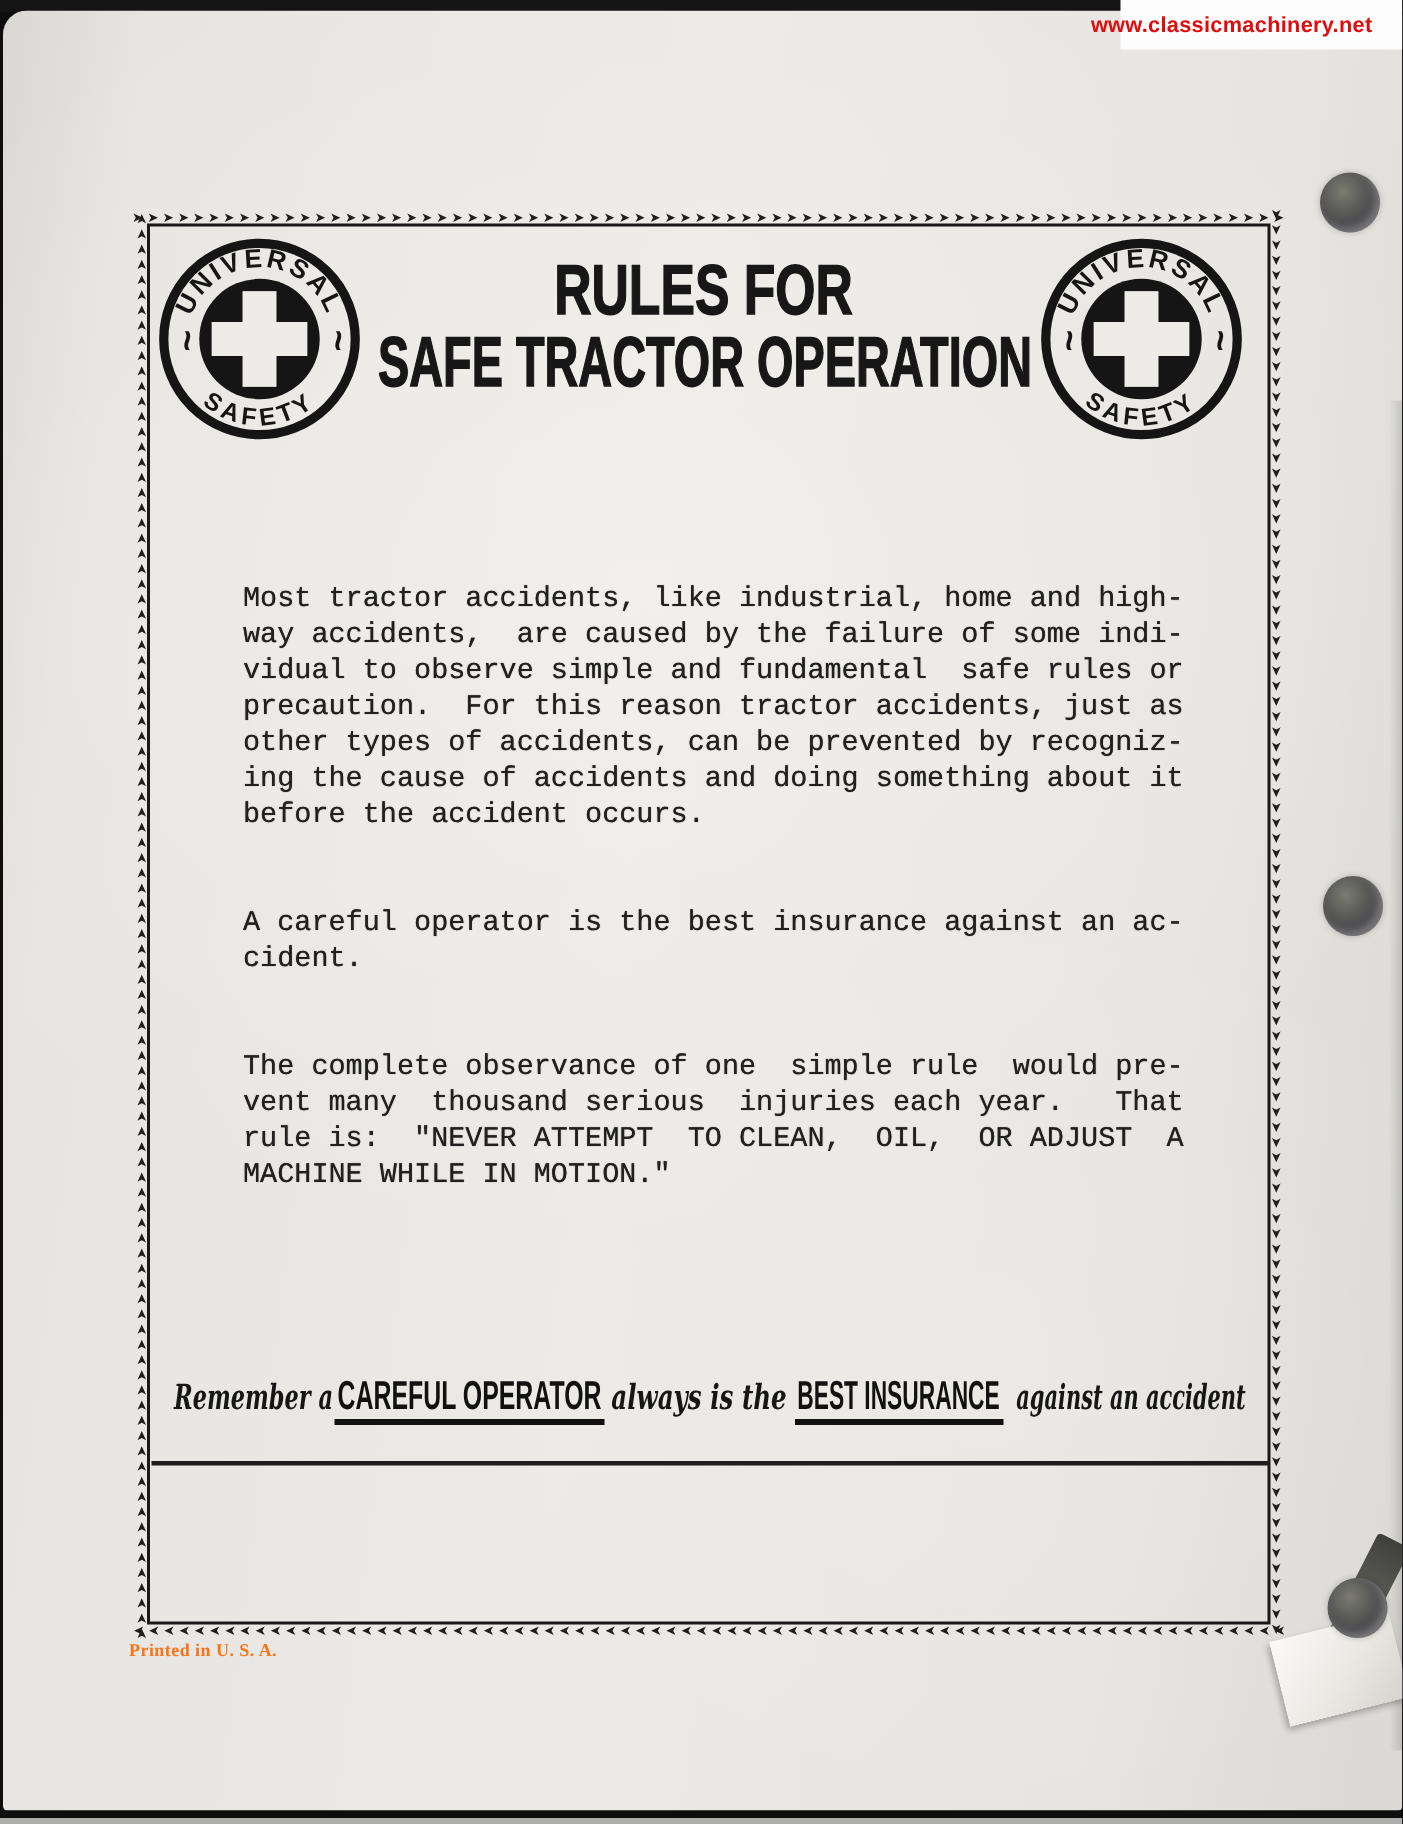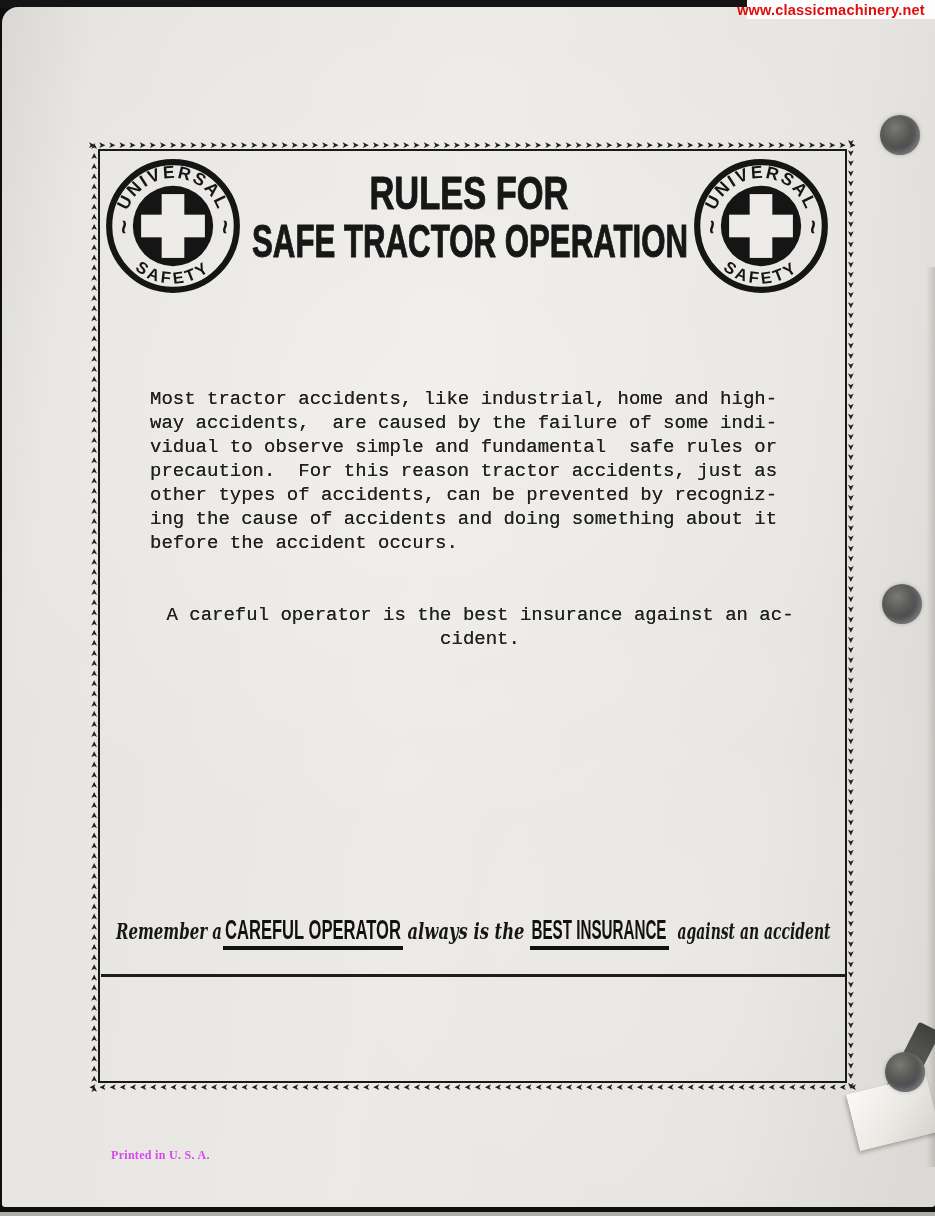--- a/index.html
+++ b/index.html
@@ -11,43 +11,43 @@
   
   .paper{position:absolute;left:2px;top:7px;width:933px;height:1200px;
          border-radius:16px 3px 3px 3px;
          background:
            radial-gradient(90% 55% at 45% 32%, rgba(255,255,255,.28), rgba(255,255,255,0) 70%),
            radial-gradient(60% 40% at 70% 75%, rgba(255,255,255,.12), rgba(255,255,255,0) 70%),
            linear-gradient(97deg,#d9d8d4 0%,#e7e5e1 9%,#eceae6 45%,#e7e5e1 80%,#dbdad6 97%);}
   .edge-shade{position:absolute;right:0;top:260px;bottom:40px;width:9px;
               background:linear-gradient(to right,rgba(0,0,0,0),rgba(60,60,52,.18));}
   
-  .watermark{position:absolute;top:0;right:0;width:188px;height:19px;background:#fdfdfd;
-             display:flex;align-items:center;justify-content:center;padding-right:20px;box-sizing:border-box;}
+  .watermark{position:absolute;top:0;right:0;width:188px;height:33px;background:#fdfdfd;
+             display:flex;align-items:center;justify-content:flex-end;padding-right:20px;box-sizing:border-box;}
   .watermark span{color:#df0d0d;font-size:14.5px;font-weight:bold;letter-spacing:.2px;
                   font-family:"Liberation Sans",sans-serif;}
   
   .frame{position:absolute;left:88px;top:139px;width:769px;height:954px;}
   .rule{position:absolute;inset:10px;border:2.5px solid #191919;}
   .arrowstrip{position:absolute;height:12px;line-height:12px;font-size:9px;letter-spacing:2.6px;
               color:#1e1e1e;overflow:hidden;white-space:nowrap;}
   .arrows-top{top:0;left:0;width:100%;}
   .arrows-bottom{bottom:0;left:0;width:100%;transform:scaleX(-1);}
   .arrows-left{left:0;top:942px;width:954px;transform-origin:6px 6px;transform:rotate(-90deg);}
   .arrows-right{left:757px;top:0;width:954px;transform-origin:6px 6px;transform:rotate(90deg);}
   
   .copy{position:absolute;left:62px;top:200px;width:660px;color:#202020;
         font-family:"Liberation Mono","DejaVu Sans Mono",monospace;
         font-size:19px;line-height:24px;white-space:pre;text-shadow:0 0 .6px rgba(25,25,25,.85);}
-  .copy .para{margin:0 0 0 0;}
-  .p1{margin-bottom:22px;} .p2{margin-bottom:19px;} .p3{margin-bottom:25px;text-align:center;} .p4{margin-bottom:21px;}
+  .copy .para{margin:0 0 0 12px;}
+  .p1{margin-bottom:22px;} .p2{margin-bottom:19px;} .p3{margin-bottom:25px;} .p4{margin-bottom:21px;}
   .attrib{padding-left:328px;}
   .divider{position:absolute;left:13px;right:11px;top:835px;height:3px;background:#1d1d1d;}
-  .printed{position:absolute;left:86px;top:1148px;font-family:"Liberation Serif",serif;
-           font-weight:bold;font-size:12px;color:#d946ef;letter-spacing:.3px;margin-left:25px;}
+  .printed{position:absolute;left:86px;top:1093px;font-family:"Liberation Serif",serif;
+           font-weight:bold;font-size:12px;color:#f97316;letter-spacing:.3px;}
   
   .hole{position:absolute;border-radius:50%;width:40px;height:40px;
         background:radial-gradient(circle at 38% 32%, #7b7b73 0%, #5c5c5a 35%, #424248 75%, #383840 100%);
         box-shadow:inset -3px -3px 5px rgba(200,198,192,.40), 0 0 4px rgba(0,0,0,.22);}
   .hole1{left:880px;top:115px;} .hole2{left:882px;top:584px;} .hole3{left:885px;top:1052px;}
   .wedge{position:absolute;left:897px;top:1022px;width:24px;height:92px;transform:rotate(27deg);
          background:linear-gradient(to bottom,#3f3f3c,#6f6f68 70%,#90908a);border-radius:3px;}
   .tape{position:absolute;left:852px;top:1084px;width:82px;height:58px;transform:rotate(-14deg);
         background:linear-gradient(135deg,#fbfaf7,#eae8e3 55%,#d3d2cd);
         box-shadow:-2px 2px 4px rgba(0,0,0,.28);}
@@ -125,20 +125,24 @@
     <div class="copy">
       <div class="para p1">Most tractor accidents, like industrial, home and high-
 way accidents,  are caused by the failure of some indi-
 vidual to observe simple and fundamental  safe rules or
 precaution.  For this reason tractor accidents, just as
 other types of accidents, can be prevented by recogniz-
 ing the cause of accidents and doing something about it
 before the accident occurs.</div>
       <div class="para p3">A careful operator is the best insurance against an ac-
 cident.</div>
+      <div class="para p4">The complete observance of one  simple rule  would pre-
+vent many  thousand serious  injuries each year.   That
+rule is:  "NEVER ATTEMPT  TO CLEAN,  OIL,  OR ADJUST  A
+MACHINE WHILE IN MOTION."</div>
     </div>
 
     <svg style="position:absolute;left:12px;top:771px;" width="745" height="48" viewBox="0 0 745 48">
       <text class="script-text" x="69" y="29" text-anchor="middle" textLength="106" lengthAdjust="spacingAndGlyphs" font-size="23" fill="#161616">Remember a</text>
       <text x="213" y="29" text-anchor="middle" textLength="176" lengthAdjust="spacingAndGlyphs" font-size="27" font-weight="bold" fill="#111">CAREFUL OPERATOR</text>
       <rect x="123" y="36" width="180" height="4" fill="#111"></rect>
       <text class="script-text" x="366" y="29" text-anchor="middle" textLength="117" lengthAdjust="spacingAndGlyphs" font-size="23" fill="#161616">always is the</text>
       <text x="499" y="29" text-anchor="middle" textLength="135" lengthAdjust="spacingAndGlyphs" font-size="27" font-weight="bold" fill="#111">BEST INSURANCE</text>
       <rect x="430" y="36" width="139" height="4" fill="#111"></rect>
       <text class="script-text" x="654" y="29" text-anchor="middle" textLength="153" lengthAdjust="spacingAndGlyphs" font-size="23" fill="#161616">against an accident</text>

